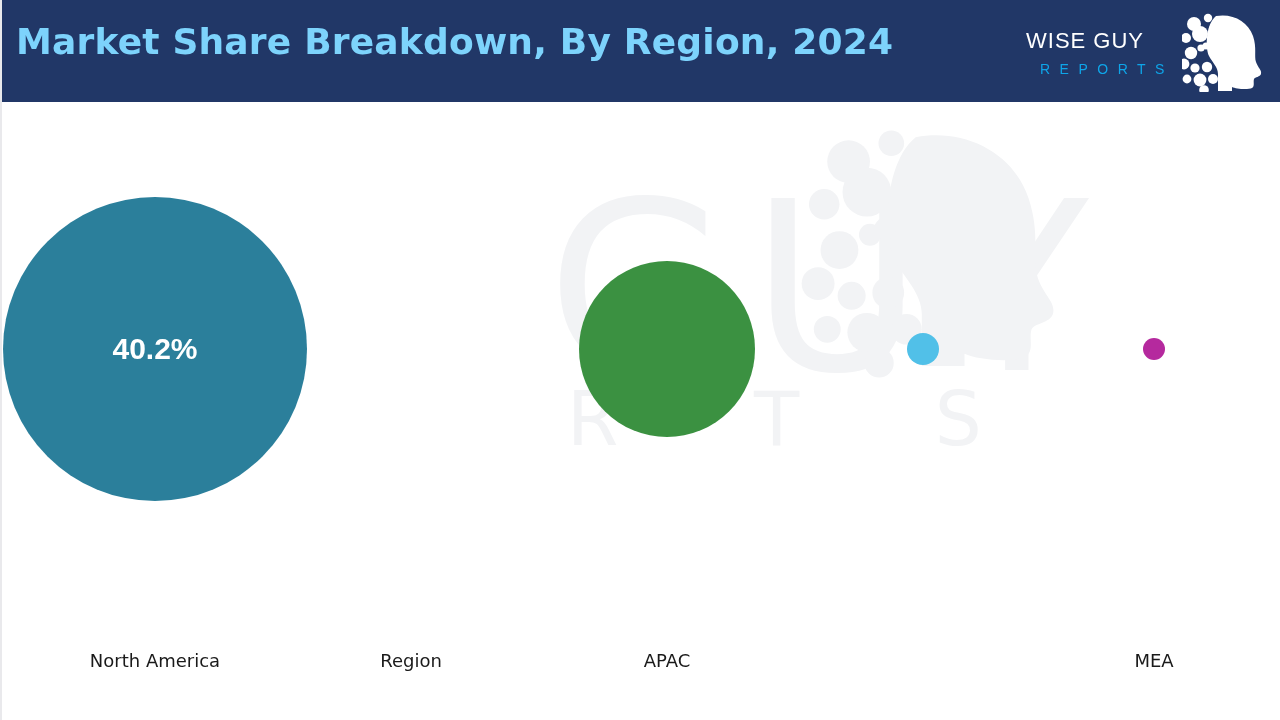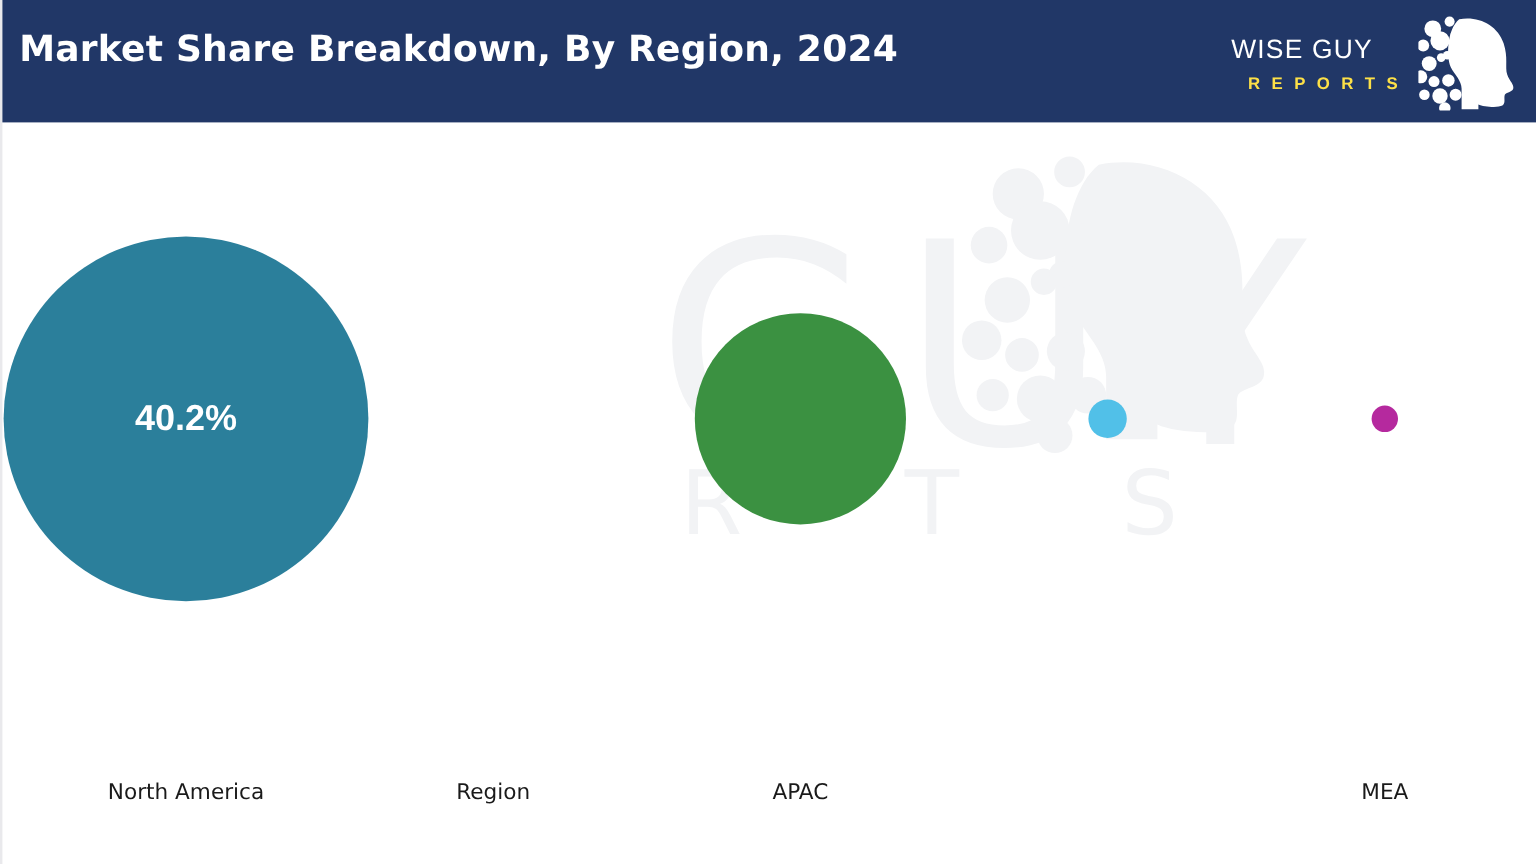--- a/index.html
+++ b/index.html
@@ -18,42 +18,42 @@
   }
 
   
   #header {
     position:absolute; left:0; top:0;
     width:1280px; height:102px;
     background:#213767;
     display:flex; align-items:center; justify-content:space-between;
   }
   #header-title {
-    font-size:30px; font-weight:bold; color:#ffffff;
+    font-size:36px; font-weight:bold; color:#7dd3fc;
     letter-spacing:0.2px;
     margin-left:14px;
     white-space:nowrap;
     line-height:1;
     padding-bottom:18px;
   }
   #logo {
     position:absolute; right:8px; top:6px;
     width:270px; height:92px;
   }
   #logo-wordmark {
     position:absolute; left:22px; top:16px;
     width:200px; height:64px;
   }
   .logo-wise {
     font-size:22px; font-weight:500; color:#ffffff;
     letter-spacing:1px; line-height:38px;
     font-family:Liberation Sans, sans-serif;
   }
   .logo-reports {
-    font-size:14px; font-weight:700; color:#fde047;
+    font-size:14px; font-weight:400; color:#0ea5e9;
     letter-spacing:9.5px; line-height:18px;
     margin-left:14px;
     font-family:"Liberation Sans", sans-serif;
   }
   #logo-head { position:absolute; right:6px; top:6px; width:86px; height:80px; }
 
   
   #watermark {
     position:absolute; left:0; top:102px;
     width:1280px; height:538px;

